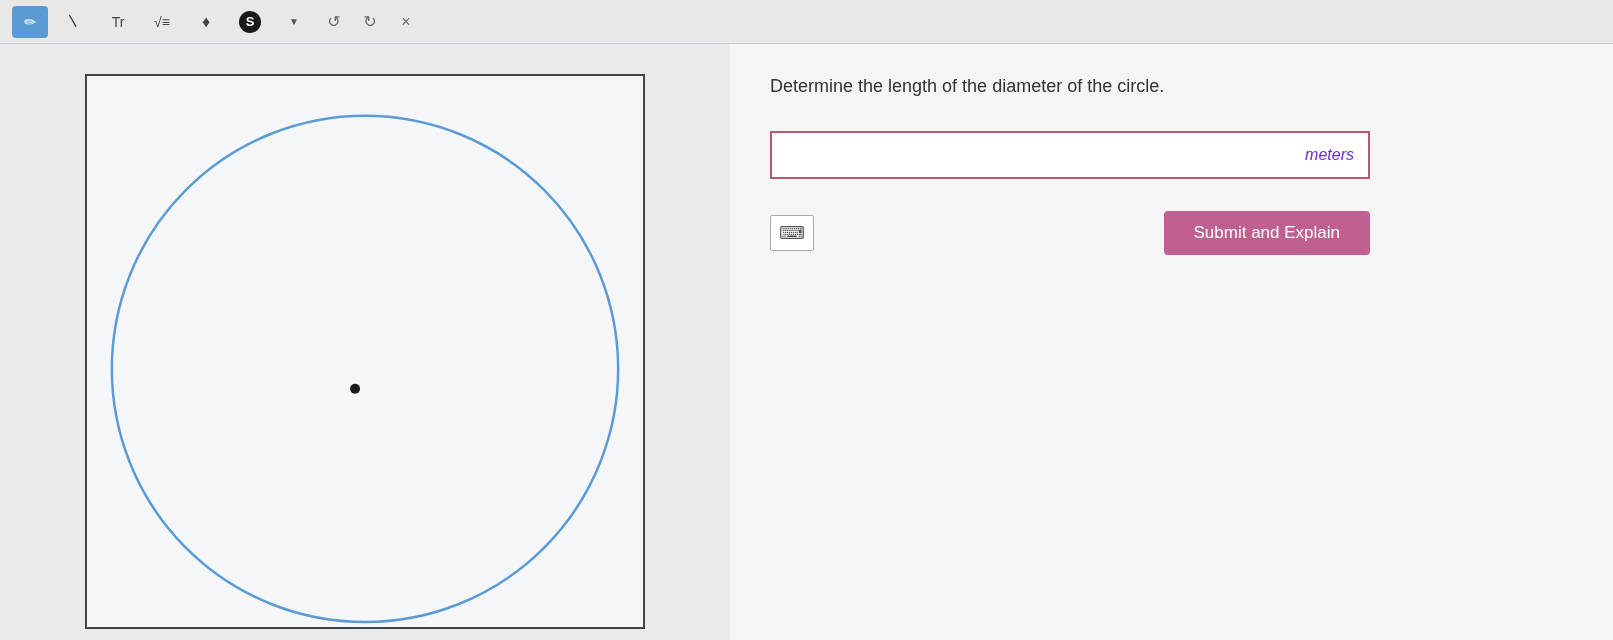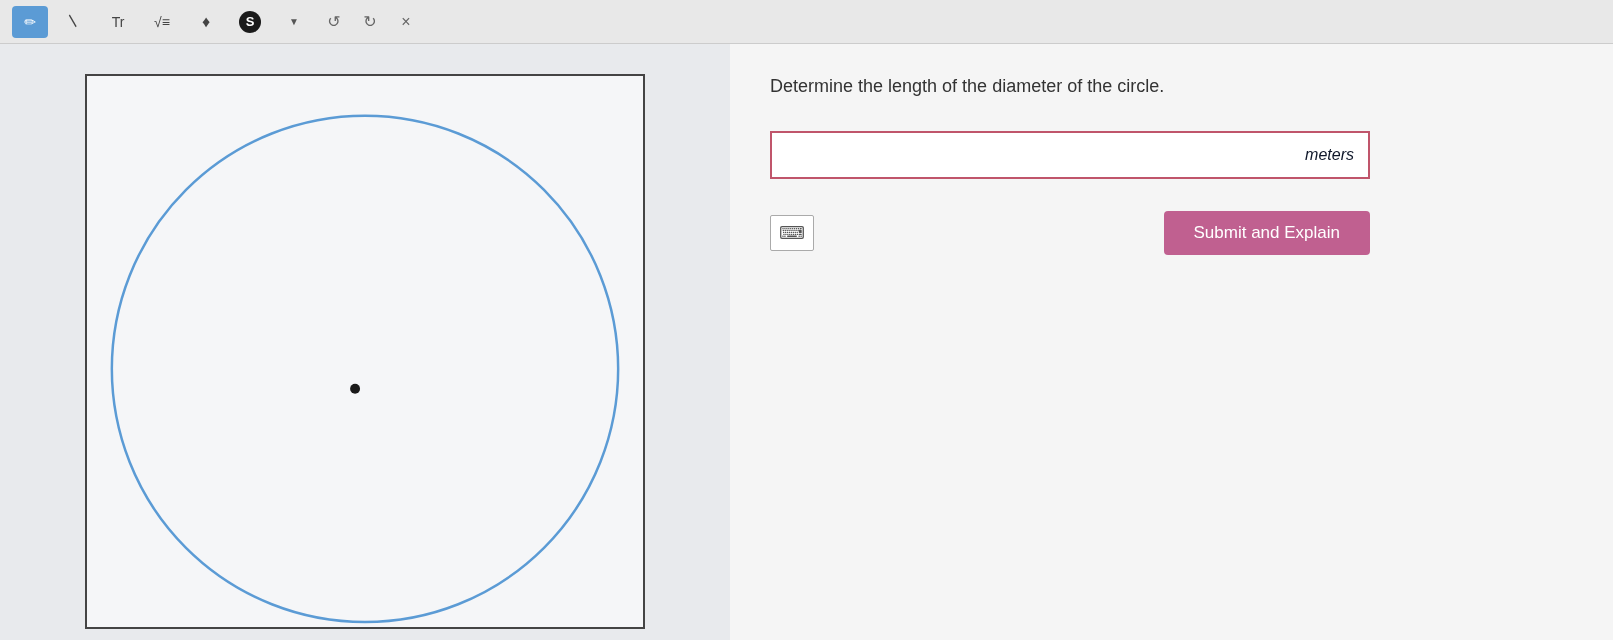--- a/index.html
+++ b/index.html
@@ -143,21 +143,21 @@
       padding: 0 12px;
       font-size: 16px;
       height: 100%;
       background: transparent;
       color: #333;
     }
 
     .answer-unit {
       padding: 0 14px;
       font-size: 16px;
-      color: #0f172a;
+      color: #6d28d9;
       font-style: italic;
     }
 
     .action-row {
       display: flex;
       align-items: center;
       gap: 16px;
       width: 600px;
     }
 

